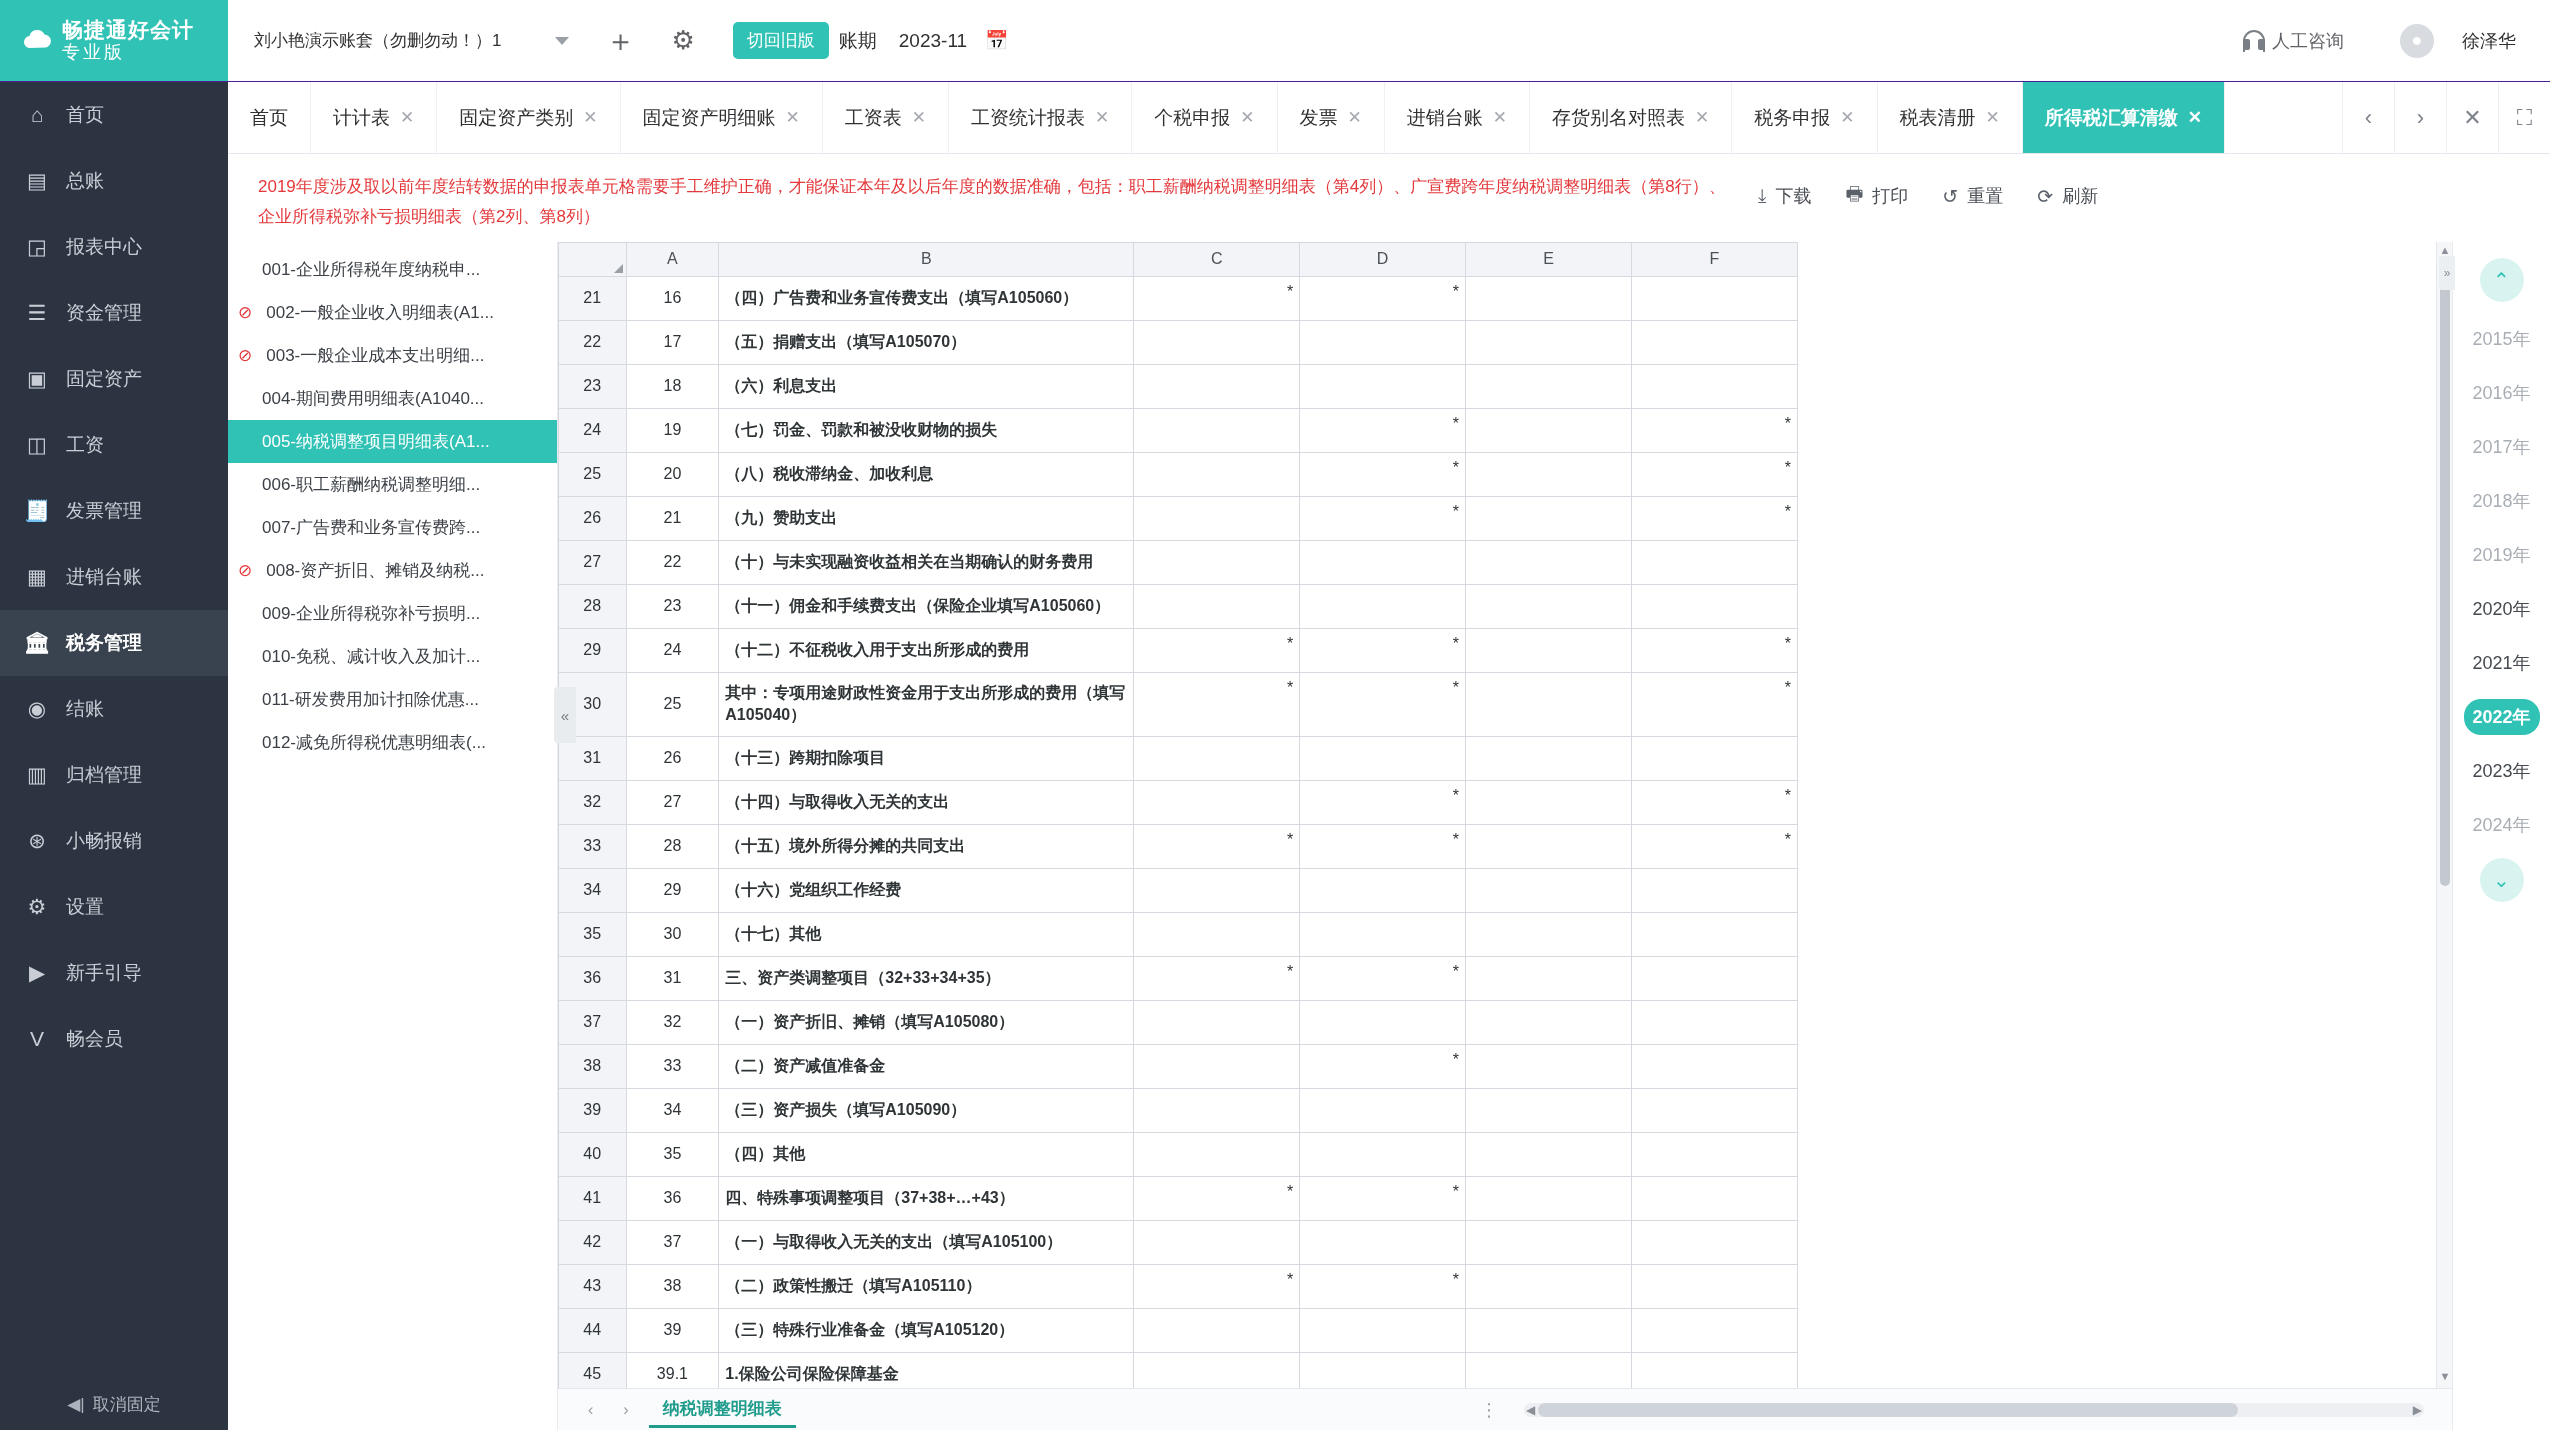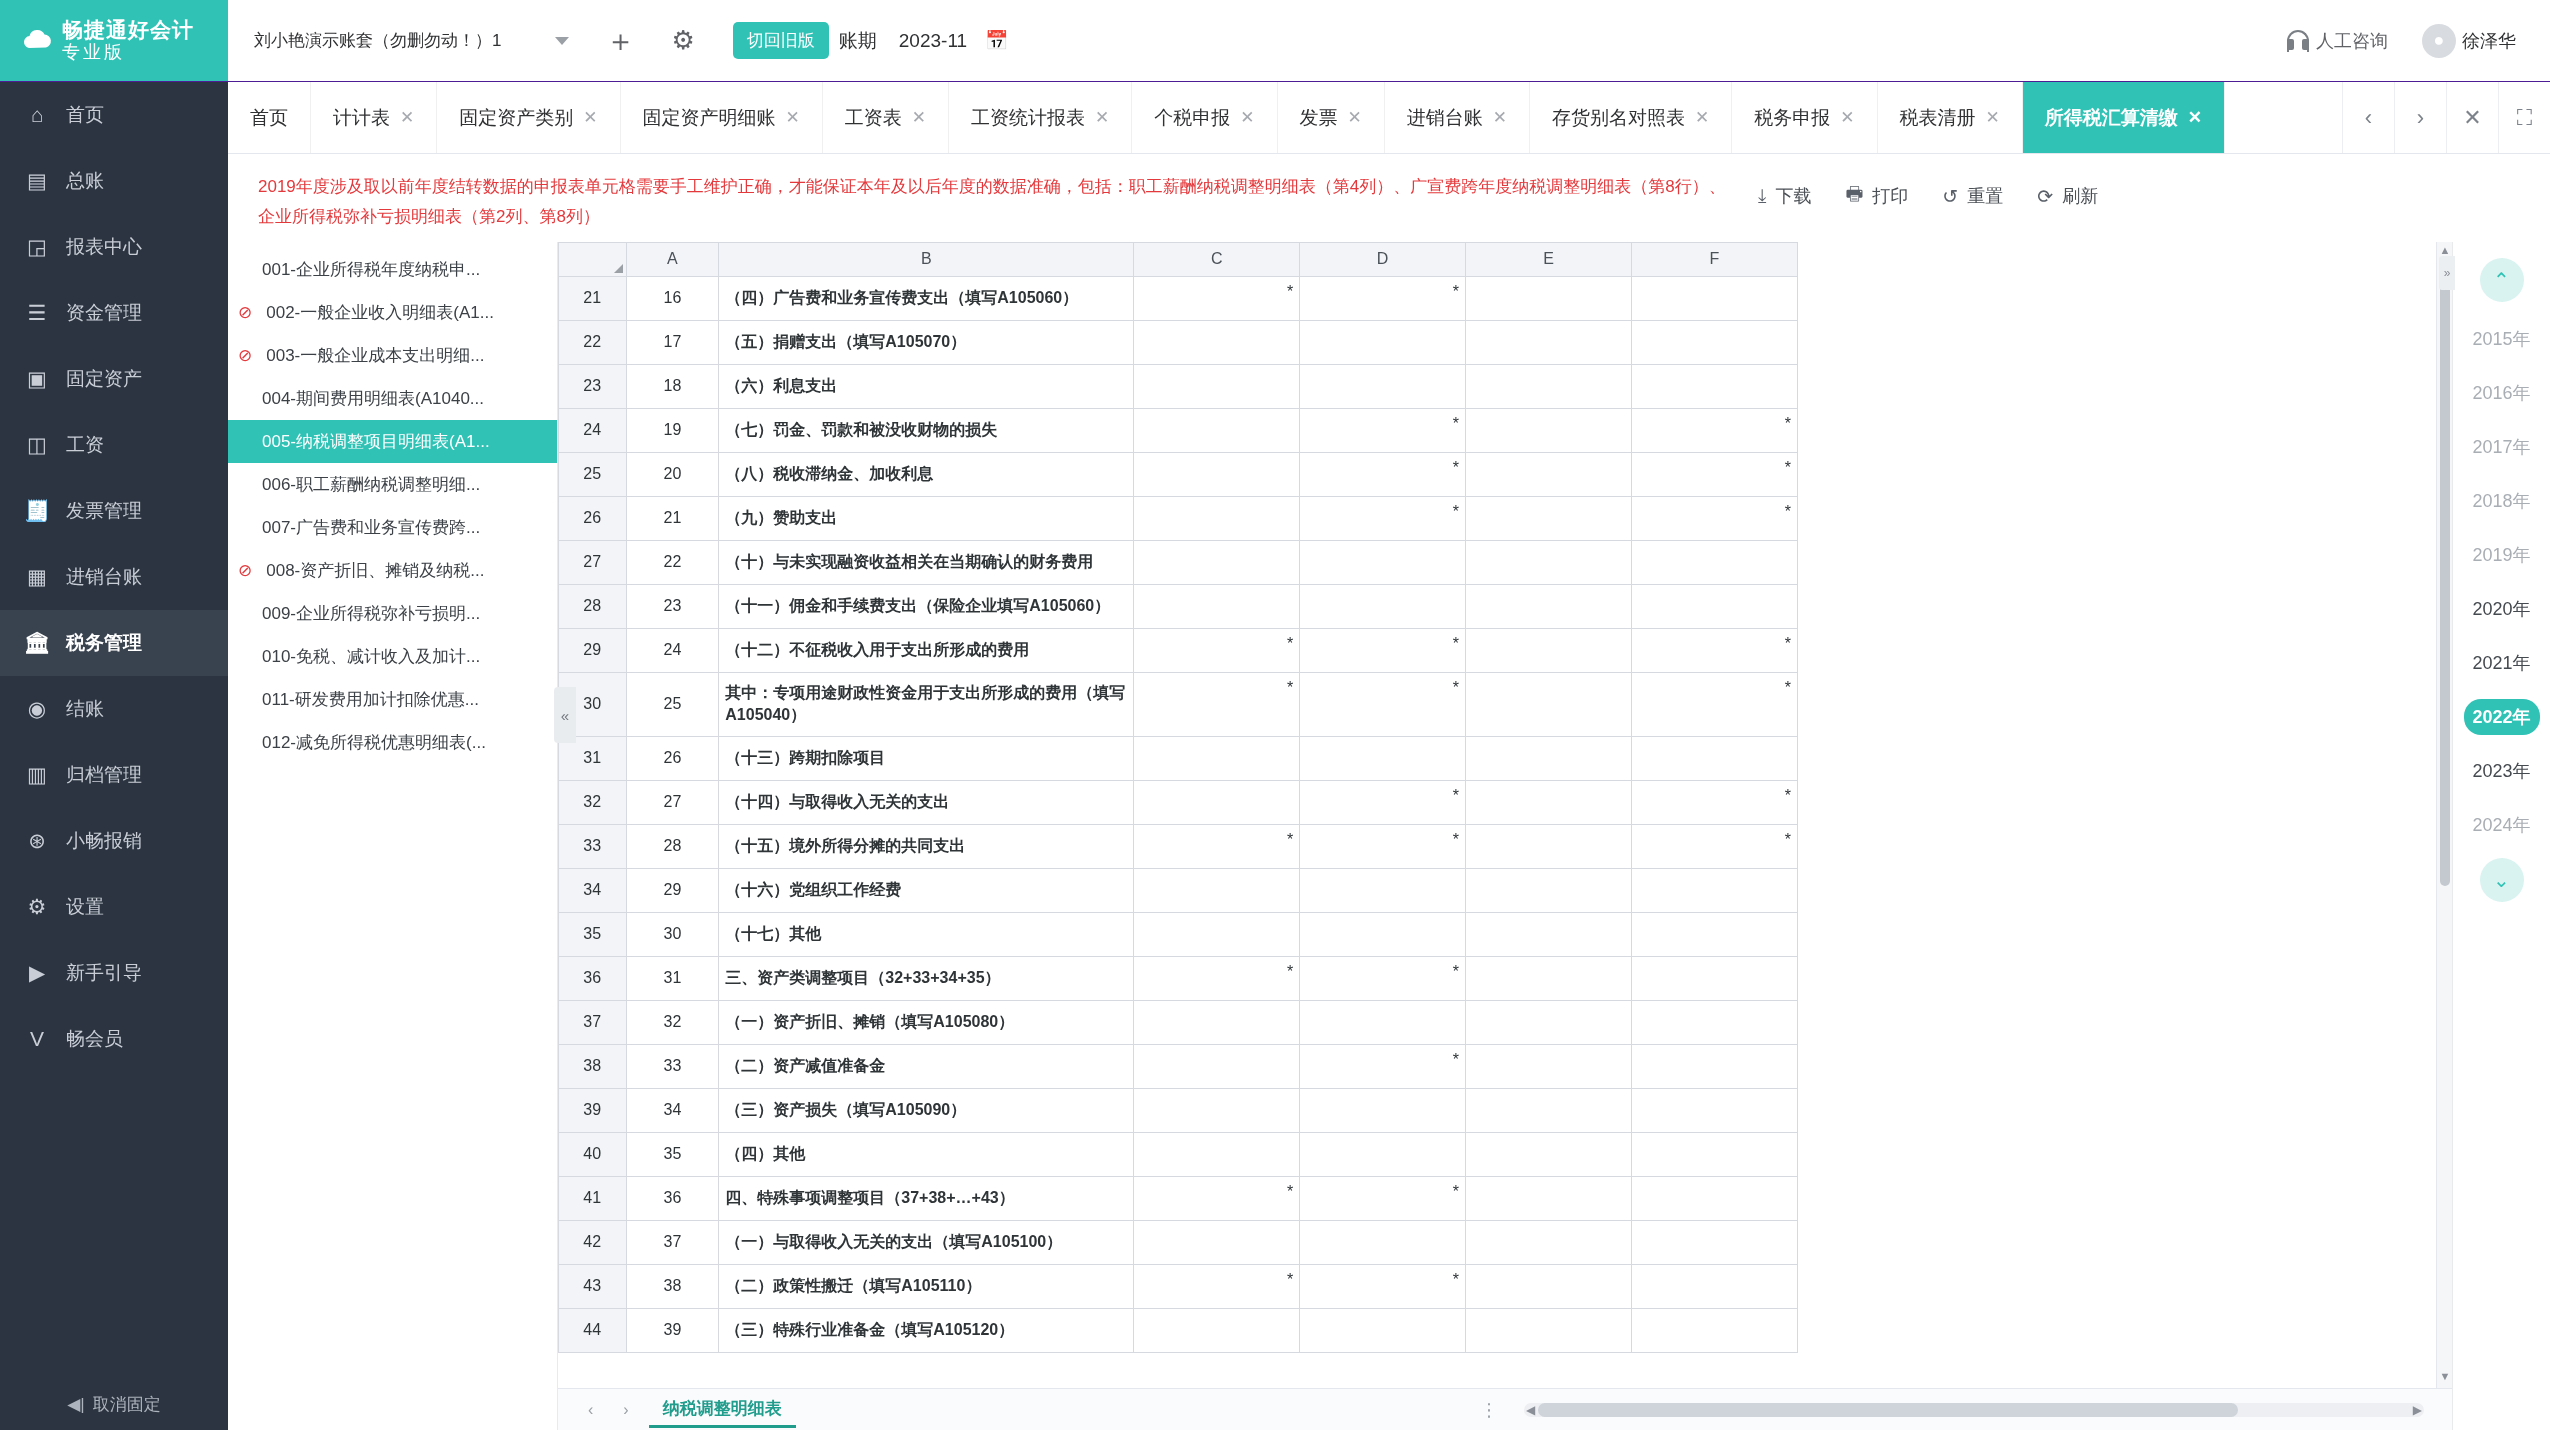--- a/index.html
+++ b/index.html
@@ -77,21 +77,21 @@
     padding: 7px 14px;
     white-space: nowrap;
   }
   .period-label { font-size: 19px; color: #303133; }
   .period-value { margin-left: 12px; font-size: 19px; color: #303133; }
   .cal-icon { margin-left: 8px; font-size: 19px; color: #31c2b6; }
 
   .topbar-right {
     display: flex;
     align-items: center;
-    gap: 6px;
+    gap: 28px;
     padding-right: 34px;
   }
   .service-link { font-size: 18px; color: #606266; display: flex; align-items: center; gap: 7px; }
   .headset {
     width: 22px; height: 22px; border: 2px solid #7a7f85; border-bottom: none;
     border-radius: 11px 11px 0 0; position: relative;
   }
   .headset:before, .headset:after {
     content: ""; position: absolute; width: 7px; height: 11px; background: #7a7f85;
     top: 7px; border-radius: 2px;
@@ -790,20 +790,29 @@
                   <td class="cell-b b-indent1 b-bold">（二）政策性搬迁（填写A105110）</td>
                   <td class="star">*</td>
                   <td class="star">*</td>
                   <td class="star"></td>
                   <td class="star"></td>
                 </tr>
                 <tr>
                   <td class="rownum">44</td>
                   <td class="cell-a">39</td>
                   <td class="cell-b b-indent1 b-bold">（三）特殊行业准备金（填写A105120）</td>
+                  <td class="star"></td>
+                  <td class="star"></td>
+                  <td class="star"></td>
+                  <td class="star"></td>
+                </tr>
+                <tr>
+                  <td class="rownum">45</td>
+                  <td class="cell-a">39.1</td>
+                  <td class="cell-b b-indent2 b-bold">1.保险公司保险保障基金</td>
                   <td class="star"></td>
                   <td class="star"></td>
                   <td class="star"></td>
                   <td class="star"></td>
                 </tr>
               </tbody>
             </table>
 
             <div class="v-scroll">
               <div class="v-arrow" style="top:2px">▲</div>

